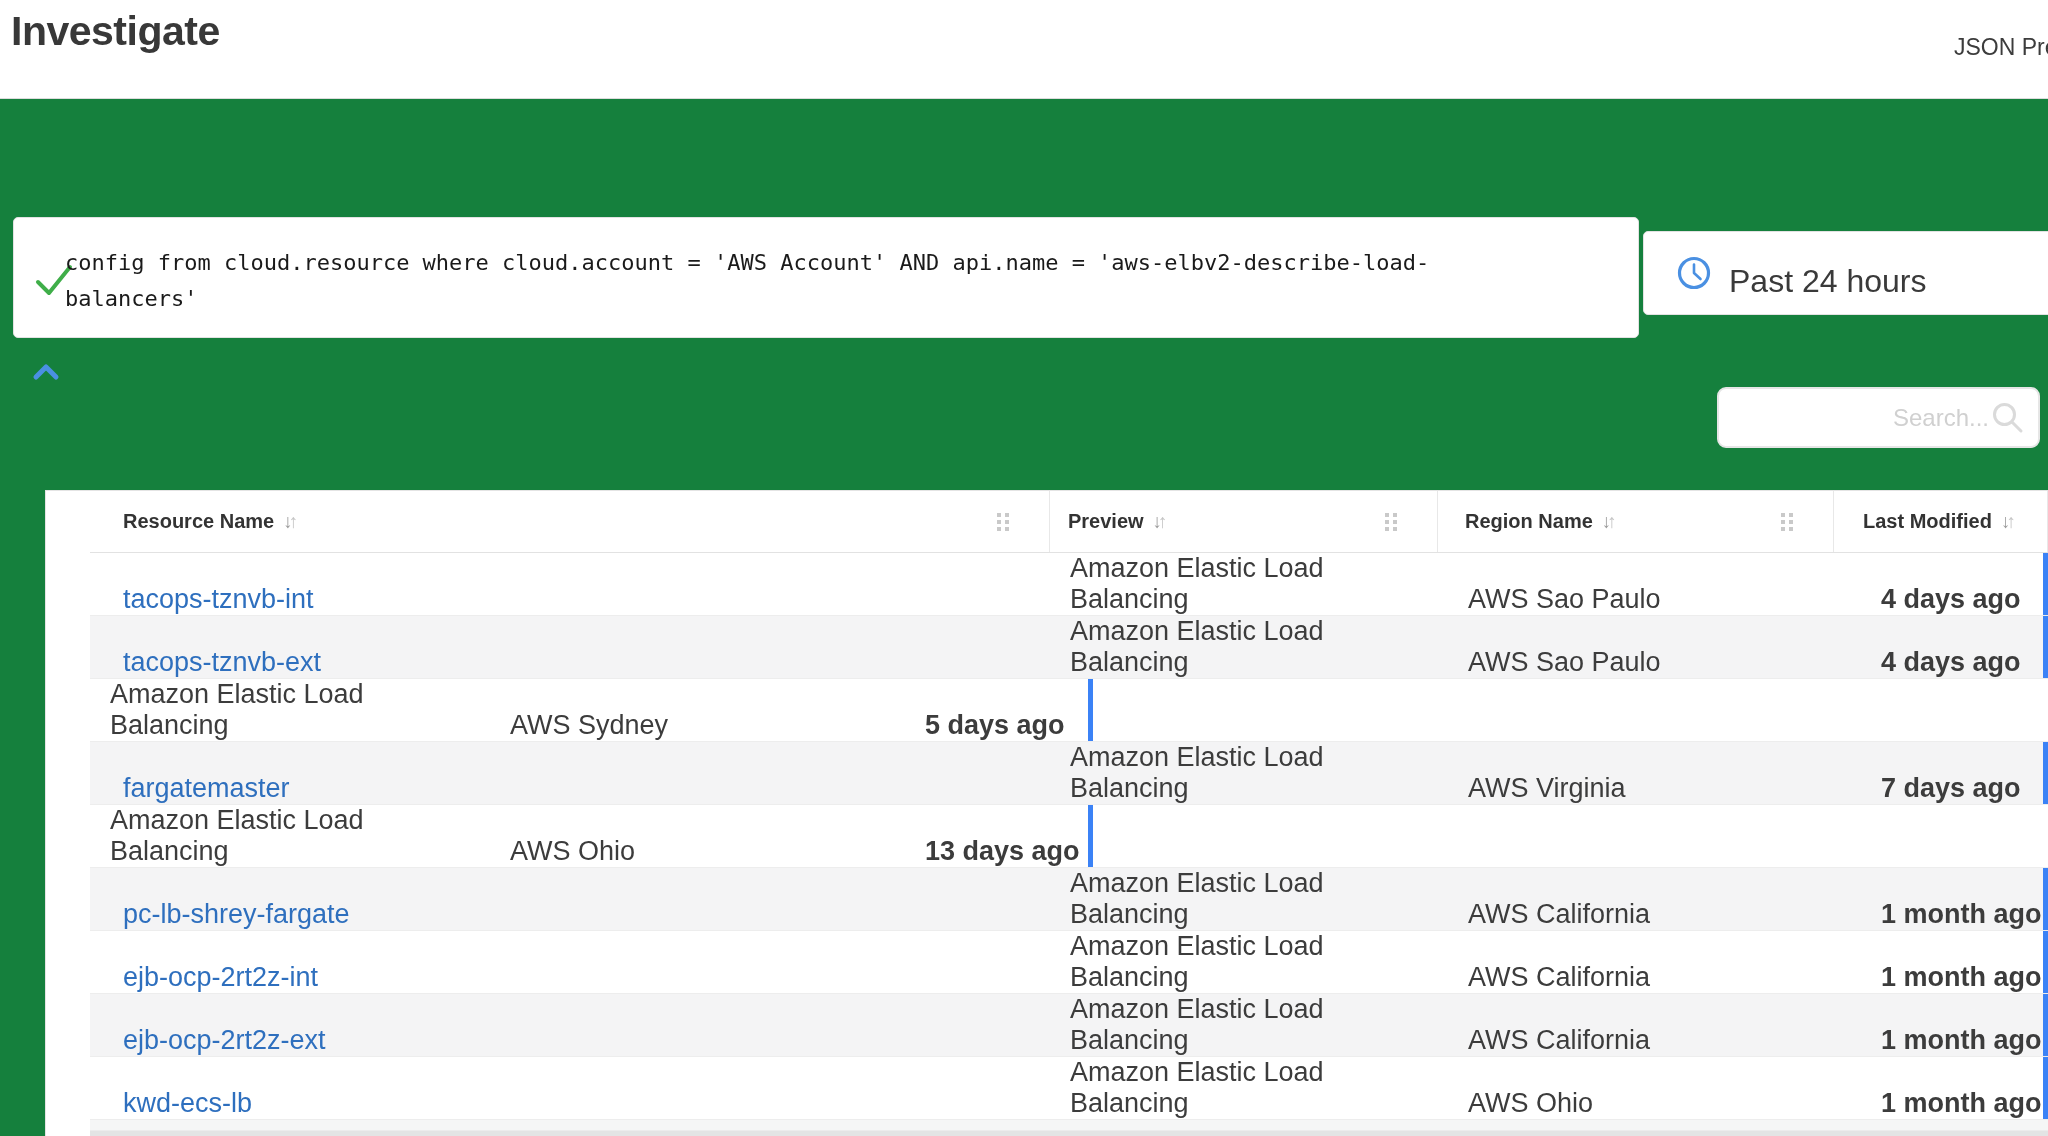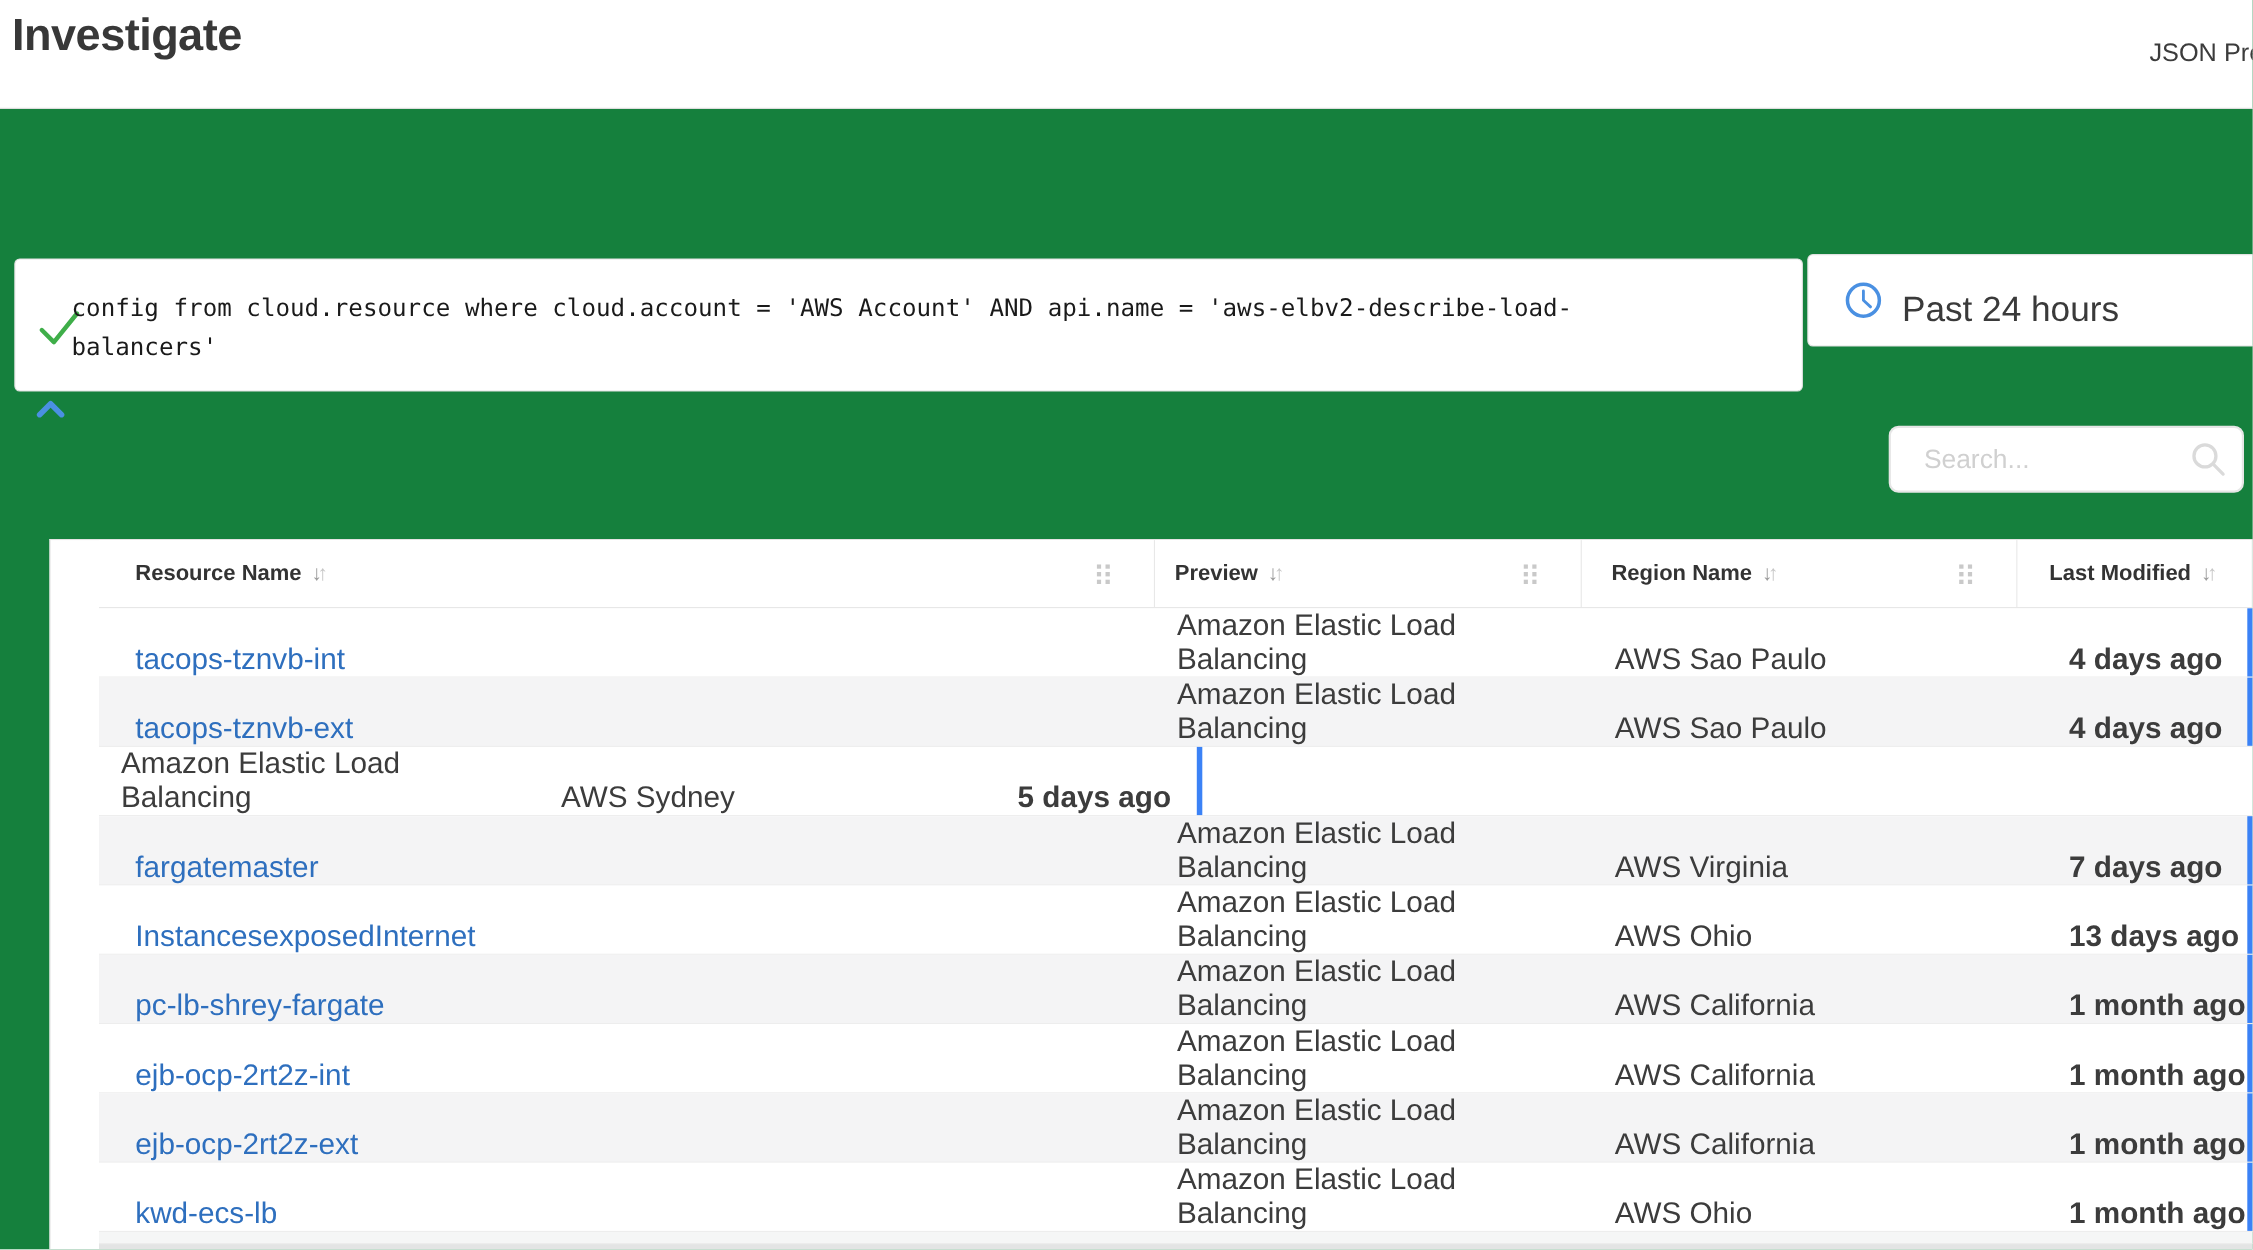--- a/index.html
+++ b/index.html
@@ -17,21 +17,21 @@
     position:absolute; left:11px; top:8px; margin:0;
     font-size:41px; font-weight:600; color:#383838; letter-spacing:-0.5px;
   }
   .json-preview {
     position:absolute; left:1954px; top:34px; width:220px;
     font-size:23px; color:#3c3c3c; white-space:nowrap; cursor:pointer;
   }
 
   
   .query-panel {
-    position:absolute; left:13px; top:235px; width:1626px; height:121px;
+    position:absolute; left:13px; top:217px; width:1626px; height:121px;
     background:#ffffff; border:1px solid #e2e2e2; border-radius:5px; box-sizing:border-box;
   }
   .check-icon { position:absolute; left:21px; top:45px; line-height:0; }
   .query-text {
     position:absolute; left:51px; top:27px; width:1420px;
     font-family:"DejaVu Sans Mono", monospace; font-size:22px; line-height:36px;
     color:#1a1a1a; cursor:text;
   }
 
   
@@ -47,21 +47,21 @@
   .collapse-chevron { position:absolute; left:32px; top:362px; line-height:0; cursor:pointer; }
 
   
   .search-box {
     position:absolute; left:1717px; top:387px; width:323px; height:61px;
     background:#ffffff; border:2px solid #e6e6e6; border-radius:9px; box-sizing:border-box;
     display:flex; align-items:center;
   }
   .search-input {
     flex:1; border:none; outline:none; background:transparent;
-    margin-left:28px; font-size:24px; color:#444; font-family:inherit; min-width:0;
+    margin-left:28px; font-size:24px; color:#444; font-family:inherit; min-width:0;text-align:right;
   }
   .search-input::placeholder { color:#d0d0d0; }
   .search-icon { margin-right:14px; line-height:0; cursor:pointer; }
 
   
   .rtable {
     position:absolute; left:45px; top:490px; width:2003px; height:646px;
     background:#ffffff; border-left:1px solid #e4e4e4; border-top:1px solid #e4e4e4;
     box-sizing:border-box; overflow:hidden;padding-left:44px;
   }
@@ -222,23 +222,20 @@
         <div class="tr">
     <div class="td c0">
             <a class="resource-link">fargatemaster</a>
           </div>
     <div class="td c1">Amazon Elastic Load Balancing</div>
     <div class="td c2">AWS Virginia</div>
     <div class="td c3">7 days ago</div>
     <div class="td c-stub"></div>
   </div>
         <div class="tr">
-    <div class="td c0">
-            <a class="resource-link">InstancesexposedInternet</a>
-          </div>
     <div class="td c1">Amazon Elastic Load Balancing</div>
     <div class="td c2">AWS Ohio</div>
     <div class="td c3">13 days ago</div>
     <div class="td c-stub"></div>
   </div>
         <div class="tr">
     <div class="td c0">
             <a class="resource-link">pc-lb-shrey-fargate</a>
           </div>
     <div class="td c1">Amazon Elastic Load Balancing</div>

